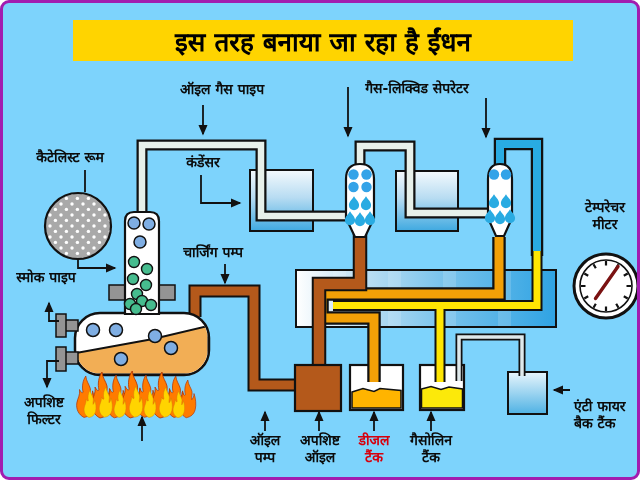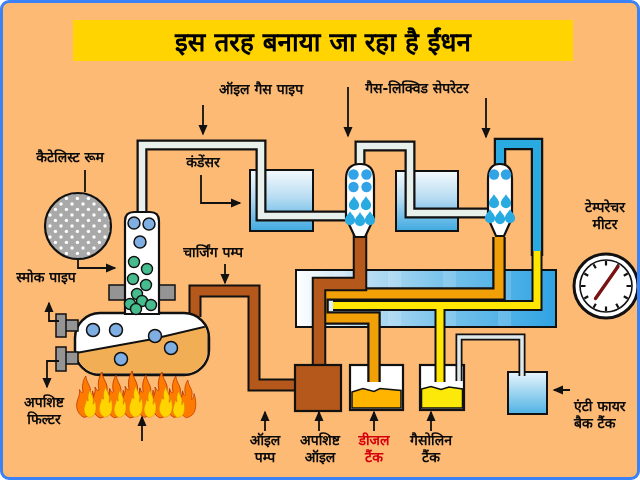--- a/index.html
+++ b/index.html
@@ -1,17 +1,17 @@
 <!DOCTYPE html>
 <html><head>
 <meta charset="utf-8">
 <style>
   html,body{margin:0;padding:0;background:#fff;}
-  #frame{position:relative;width:634px;height:474px;border:3px solid #3b82f6;border-radius:9px;
-         background:#fdba74;overflow:hidden;font-family:"DejaVu Sans",sans-serif;}
+  #frame{position:relative;width:634px;height:474px;border:3px solid #a21caf;border-radius:9px;
+         background:#7dd3fc;overflow:hidden;font-family:"DejaVu Sans",sans-serif;}
   #banner{position:absolute;left:70px;top:17px;width:500px;height:41px;background:#FFD400;
           display:flex;align-items:center;justify-content:center;}
   #banner .t{font-weight:bold;font-size:26px;color:#000;white-space:nowrap;}
   svg{position:absolute;left:0;top:0;}
   .lbl{position:absolute;font-weight:bold;font-size:14px;line-height:1.2;color:#0b0b0b;
        text-align:center;white-space:nowrap;transform:translateX(-50%);}
   .lbl.small{font-size:14px;}
   .lbl.left{transform:none;text-align:left;margin-top:23px;}
   .lbl.red{color:#D6000D;}
 </style>
@@ -246,21 +246,21 @@
       <path d="M56,358 L44,358 L44,384" marker-end="url(#ah)"></path>
       <path d="M139,438 L139,414" marker-end="url(#ah)"></path>
       <path d="M262,428 L262,409" marker-end="url(#ah)"></path>
       <path d="M316,428 L316,409" marker-end="url(#ah)"></path>
       <path d="M371,428 L371,409" marker-end="url(#ah)"></path>
       <path d="M428,428 L428,409" marker-end="url(#ah)"></path>
       <path d="M567,387 L551,387" marker-end="url(#ah)"></path>
     </g>
   </svg>
 
-  <div class="lbl" style="left:219px;top:78px;margin-left:39px;">ऑइल गैस पाइप</div>
+  <div class="lbl" style="left:219px;top:78px;">ऑइल गैस पाइप</div>
   <div class="lbl small" style="left:414px;top:77px;">गैस-लिक्विड सेपरेटर</div>
   <div class="lbl" style="left:67px;top:146px;">कैटेलिस्ट रूम</div>
   <div class="lbl" style="left:200px;top:151px;">कंडेंसर</div>
   <div class="lbl" style="left:43px;top:266px;">स्मोक पाइप</div>
   <div class="lbl" style="left:210px;top:241px;">चार्जिंग पम्प</div>
   <div class="lbl" style="left:41px;top:391px;">
     <div>अपशिष्ट</div>
     <div>फिल्टर</div>
   </div>
   <div class="lbl" style="left:262px;top:429px;">

